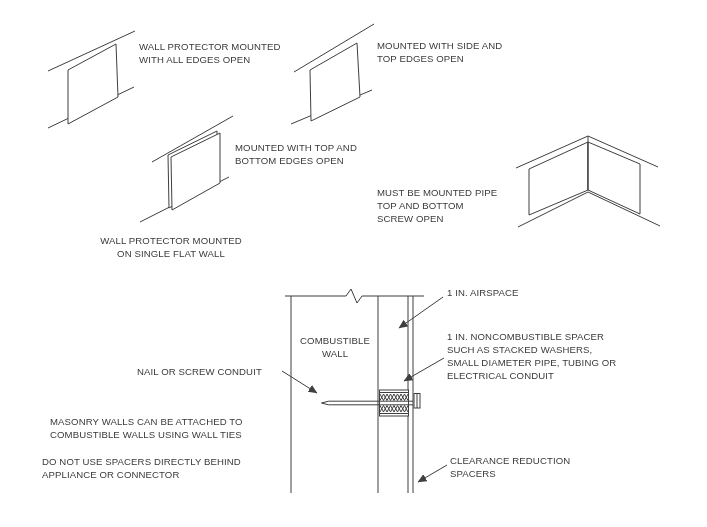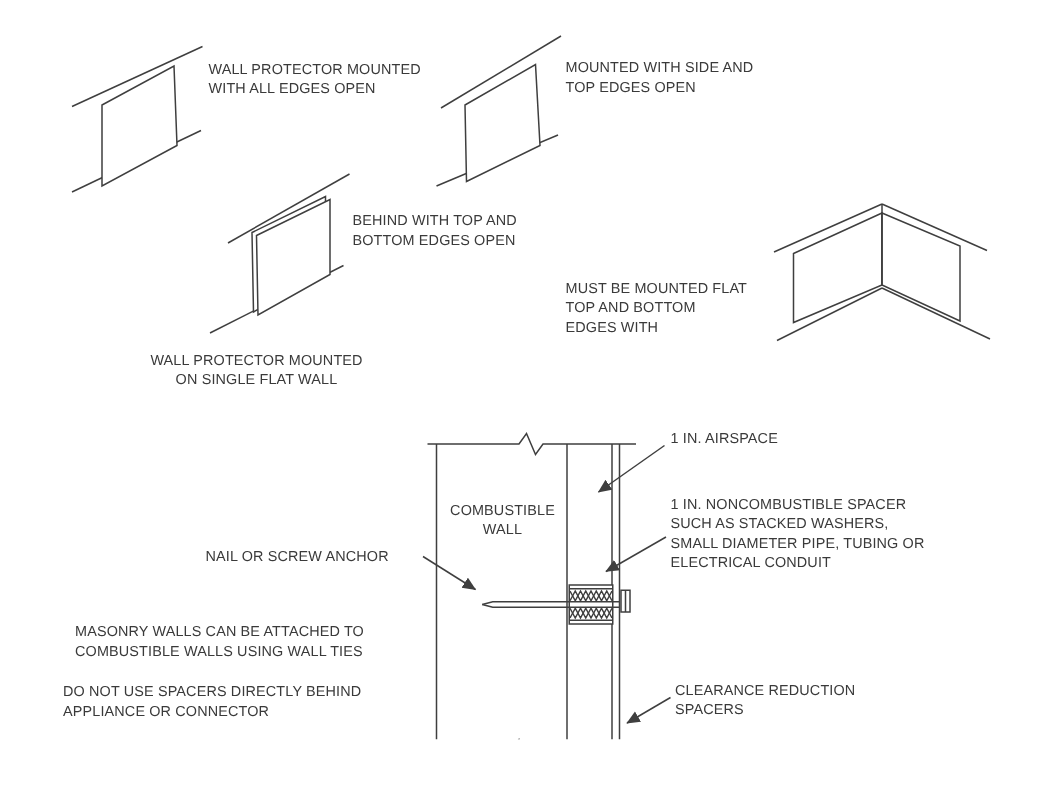--- a/index.html
+++ b/index.html
@@ -91,28 +91,28 @@
     <div>WALL PROTECTOR MOUNTED</div>
     <div>WITH ALL EDGES OPEN</div>
   </div>
 
   <div class="label" style="left:377px;top:39px">
     <div>MOUNTED WITH SIDE AND</div>
     <div>TOP EDGES OPEN</div>
   </div>
 
   <div class="label" style="left:235px;top:141px">
-    <div>BEHIND WITH TOP AND</div>
+    <div>MOUNTED WITH TOP AND</div>
     <div>BOTTOM EDGES OPEN</div>
   </div>
 
   <div class="label" style="left:377px;top:186px">
-    <div>MUST BE MOUNTED FLAT</div>
+    <div>MUST BE MOUNTED PIPE</div>
     <div>TOP AND BOTTOM</div>
-    <div>EDGES WITH</div>
+    <div>SCREW OPEN</div>
   </div>
 
   <div class="label center" style="left:171px;top:234px">
     <div>WALL PROTECTOR MOUNTED</div>
     <div>ON SINGLE FLAT WALL</div>
   </div>
 
 
   <div class="label center" style="left:335px;top:334px">
     <div>COMBUSTIBLE</div>
@@ -121,21 +121,21 @@
 
   <div class="label" style="left:447px;top:286px">1 IN. AIRSPACE</div>
 
   <div class="label" style="left:447px;top:330px">
     <div>1 IN. NONCOMBUSTIBLE SPACER</div>
     <div>SUCH AS STACKED WASHERS,</div>
     <div>SMALL DIAMETER PIPE, TUBING OR</div>
     <div>ELECTRICAL CONDUIT</div>
   </div>
 
-  <div class="label" style="left:137px;top:365px">NAIL OR SCREW ANCHOR</div>
+  <div class="label" style="left:137px;top:365px">NAIL OR SCREW CONDUIT</div>
 
   <div class="label" style="left:42px;top:455px">
     <div>DO NOT USE SPACERS DIRECTLY BEHIND</div>
     <div>APPLIANCE OR CONNECTOR</div>
   </div>
 
   <div class="label" style="left:50px;top:415px">
     <div>MASONRY WALLS CAN BE ATTACHED TO</div>
     <div>COMBUSTIBLE WALLS USING WALL TIES</div>
   </div>

